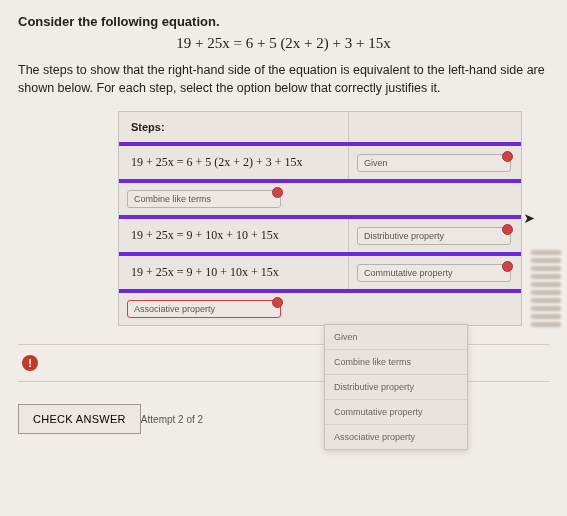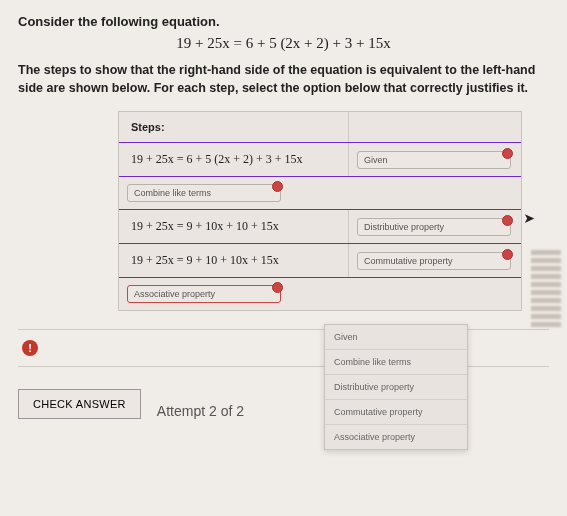--- a/index.html
+++ b/index.html
@@ -1,37 +1,37 @@
 <!DOCTYPE html>
 <html><head>
 <meta charset="utf-8">
 <style>
 *{box-sizing:border-box;margin:0;padding:0}
 body{width:567px;height:516px;background:#f0ece8;font-family:Arial,sans-serif;font-size:12px;color:#222;padding:14px 18px;position:relative;overflow:hidden}
 .intro{font-weight:bold;margin-bottom:4px;font-size:13px}
 .equation{text-align:center;font-family:'Times New Roman',serif;font-size:15px;margin:6px 0 10px}
-.desc{font-weight:bold;font-size:12.5px;line-height:1.4;margin-bottom:14px}
+.desc{font-weight:normal;font-size:12.5px;line-height:1.4;margin-bottom:14px}
 .work{border:1px solid #c8c2bc;background:#eae5e0;padding:0}
-.wrow{display:flex;border-bottom:1px solid #6d28d9}
+.wrow{display:flex;border-bottom:4px solid #6d28d9}
 .wrow:last-child{border-bottom:none}
 .c1{width:230px;padding:9px 12px;font-family:'Times New Roman',serif;font-size:12px;border-right:1px solid #cfc9c3}
 .c2{width:170px;padding:7px 8px;font-size:9px;display:flex;align-items:center}
 .hdr .c1,.hdr .c2{font-weight:bold;font-family:Arial;font-size:11px}
 .hdr .c2{justify-content:center}
 .sel{border:1px solid #b8b2ac;border-radius:3px;padding:3px 6px;background:#ece7e2;width:100%;position:relative;display:flex;align-items:center;font-size:9px;color:#555}
 .sel.open{border-color:#c44}
 .knob{position:absolute;right:-3px;top:-4px;width:11px;height:11px;border-radius:50%;background:#c44;border:1px solid #a33}
 .dropdown{position:absolute;left:324px;top:324px;width:144px;background:#e8e3de;border:1px solid #c8c2bc;z-index:5;box-shadow:0 2px 6px rgba(0,0,0,.15)}
 .dropdown div{padding:7px 9px;font-size:9px;color:#666;border-bottom:1px solid #d5cfc9}
 .dropdown div:last-child{border-bottom:none}
 .feedback{margin:18px 0 22px;display:flex;align-items:center;border-top:1px solid #d0cac4;border-bottom:1px solid #d0cac4;padding:10px 4px;font-size:12px}
 .ficon{width:16px;height:16px;border-radius:50%;background:#c0392b;color:#fff;display:flex;align-items:center;justify-content:center;font-weight:bold;font-size:11px;margin-right:10px}
-.btnrow{display:flex;align-items:flex-end;gap:16px}
+.btnrow{display:flex;align-items:center;gap:0}
 .chk{border:1px solid #999;padding:8px 14px;background:#ece7e2;font-size:11px;letter-spacing:.3px}
-.att{font-size:14px;color:#555}
+.att{font-size:10px;color:#555}
 .cursor{position:absolute;right:32px;top:210px;font-size:14px;color:#222}
 .blurbars{position:absolute;right:6px;top:250px;display:flex;flex-direction:column;gap:3px}
 .blurbars span{display:block;width:30px;height:5px;background:#c8bfb7;border-radius:1px;filter:blur(1px)}
 .tbwrap{margin-left:100px;width:404px}
 </style>
 </head>
 <body>
 
 <div class="intro">Consider the following equation.</div>
 <div class="equation">19 + 25x = 6 + 5 (2x + 2) + 3 + 15x</div>

